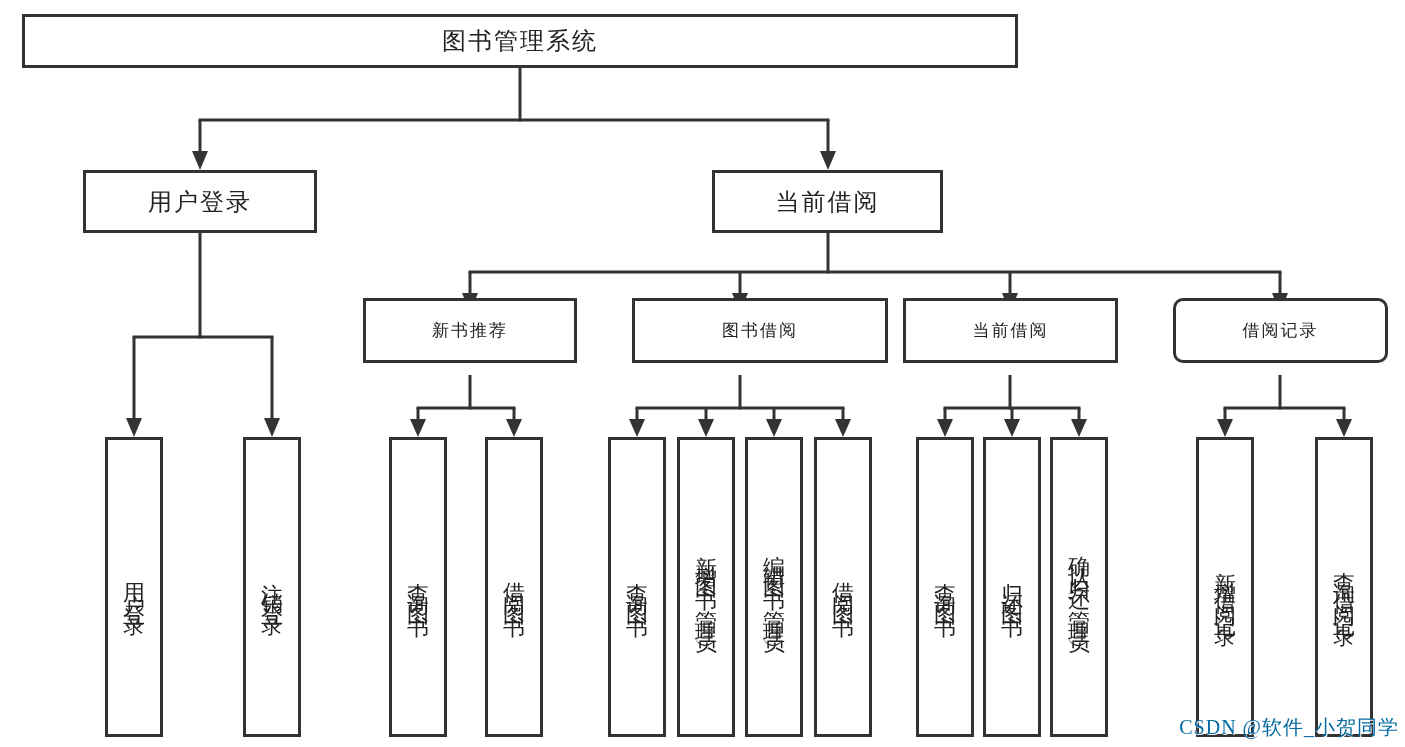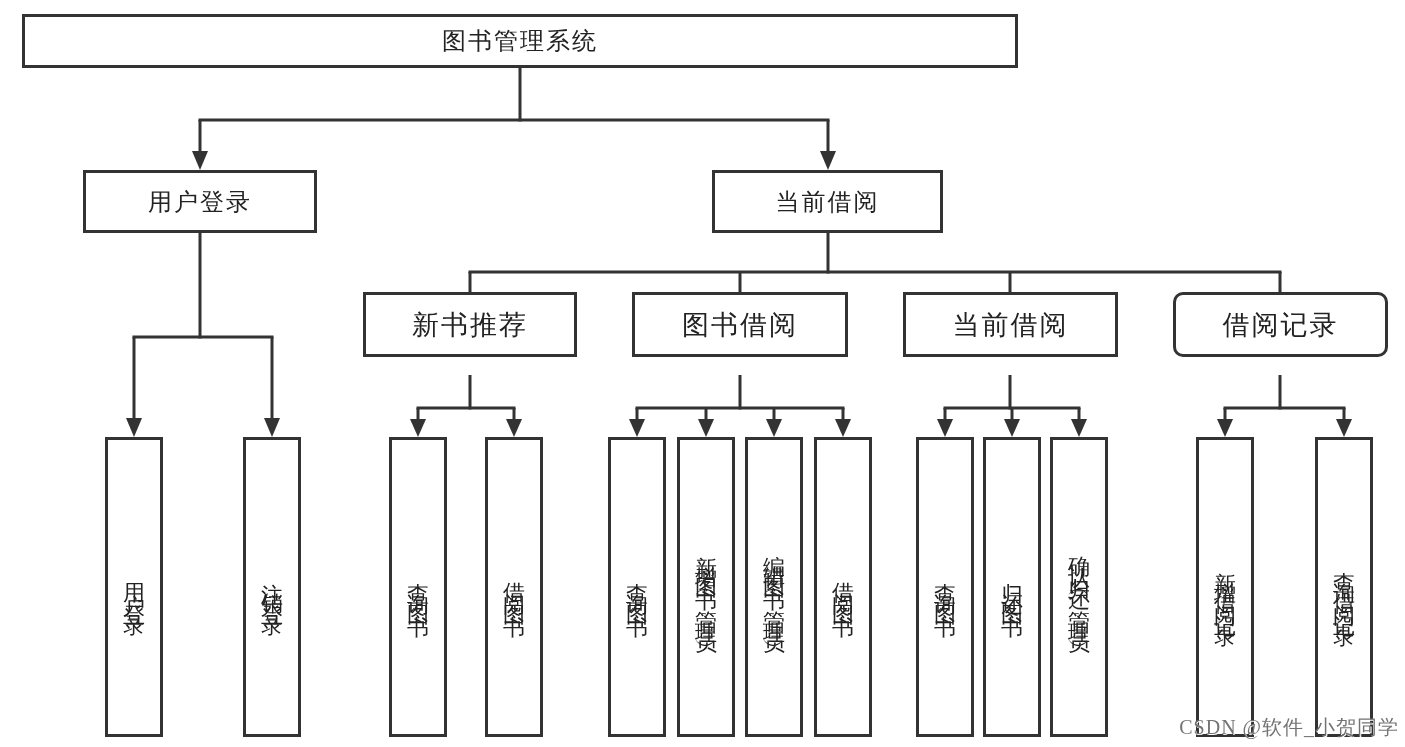--- a/index.html
+++ b/index.html
@@ -26,59 +26,59 @@
     background: #ffffff;
     display: flex;
     align-items: center;
     justify-content: center;
     font-size: 24px;
     letter-spacing: 2px;
     white-space: nowrap;
   }
   .node.root  { left: 22px;  top: 14px;  width: 996px; height: 54px; }
   .node.lvl2  { top: 170px; height: 63px; }
-  .node.lvl3  { top: 292px; height: 65px; font-size: 27px; }
+  .node.lvl3  { top: 298px; height: 65px; font-size: 17px; }
   .node.leaf {
     top: 437px;
     width: 58px;
     height: 300px;
     font-size: 22px;
   }
   .node.leaf .vtext {
     writing-mode: vertical-rl;
     text-orientation: mixed;
     letter-spacing: 11px;
     line-height: 1;
     white-space: nowrap;
   }
   #n-login   { left: 83px;  width: 234px; }
   #n-mgmt    { left: 712px; width: 231px; }
   #n-rec     { left: 363px; width: 214px; }
-  #n-borrow  { left: 632px; width: 216px; }
+  #n-borrow  { left: 632px; width: 256px; }
   #n-current { left: 903px; width: 215px; }
   #n-records { left: 1173px; width: 215px; border-radius: 10px; }
   #lf-0  { left: 105px; }
   #lf-1  { left: 243px; }
   #lf-2  { left: 389px; }
   #lf-3  { left: 485px; }
   #lf-4  { left: 608px; }
   #lf-5  { left: 677px; }
   #lf-6  { left: 745px; }
   #lf-7  { left: 814px; }
   #lf-8  { left: 916px; }
   #lf-9  { left: 983px; }
   #lf-10 { left: 1050px; }
   #lf-11 { left: 1196px; }
   #lf-12 { left: 1315px; }
   .watermark {
     position: absolute;
     right: 6px;
     top: 714px;
     font-size: 20px;
-    color: #737373;
+    color: #0369a1;
     text-shadow: 1px 1px 0 #ffffff;
     letter-spacing: 1px;
     white-space: nowrap;
   }
 </style>
 </head>
 <body>
 
 <div id="canvas">
 

